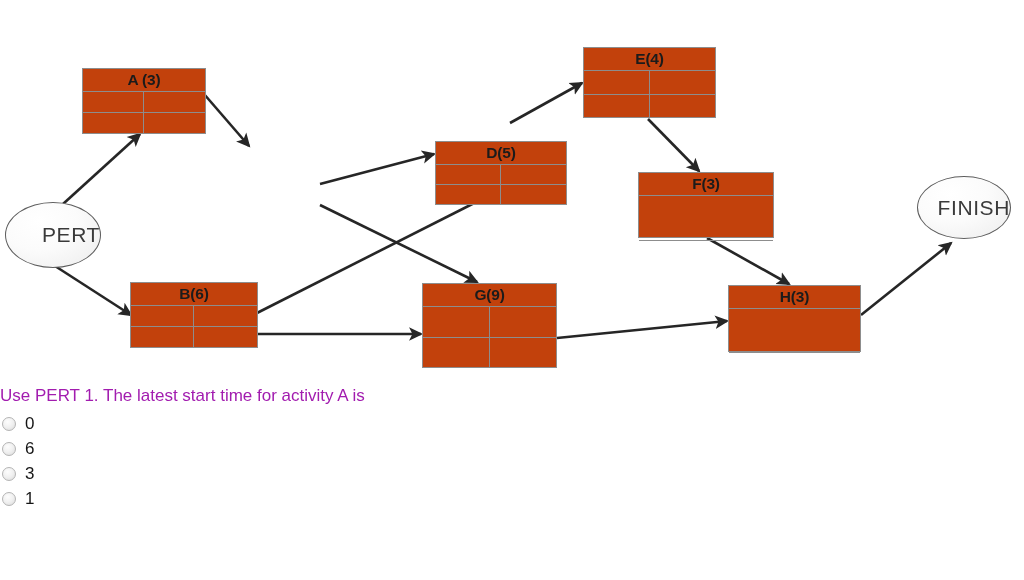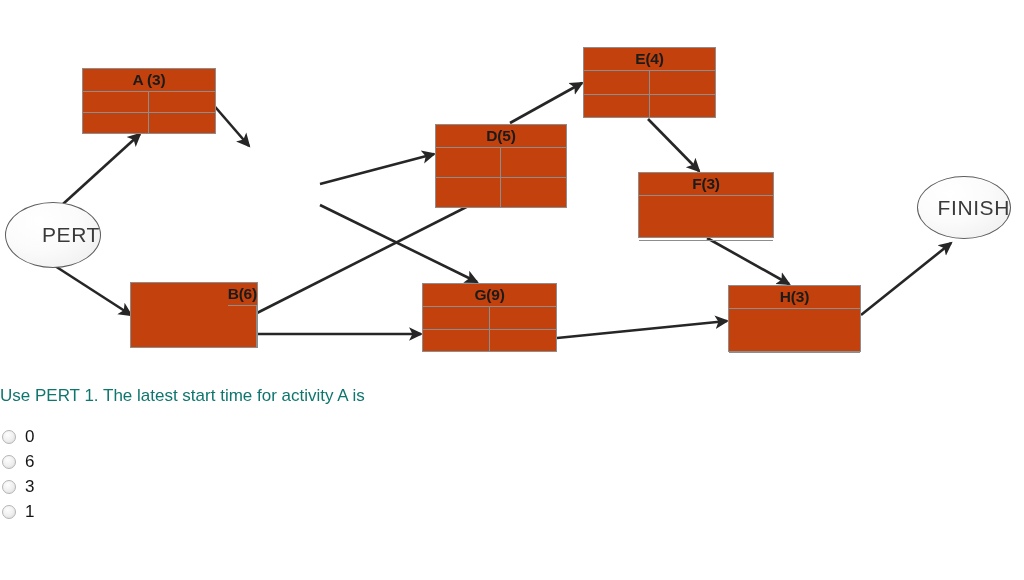--- a/index.html
+++ b/index.html
@@ -81,22 +81,22 @@
     z-index: 3;
   }
   #question {
     position: absolute;
     left: 0;
     top: 386px;
     width: 1024px;
   }
   .q-text {
     font-size: 17px;
-    color: #0f766e;
-    margin: 0 0 18px 0;
+    color: #a21caf;
+    margin: 0 0 5px 0;
     padding-left: 0px;
     white-space: nowrap;
   }
   .opt {
     display: flex;
     align-items: center;
     height: 25px;
     padding-left: 2px;
   }
   .radio {
@@ -136,54 +136,54 @@
       <line x1="707" y1="238" x2="789" y2="284" stroke="#262626" stroke-width="2.6" marker-end="url(#arrowhead)"></line>
       <line x1="557" y1="338" x2="727" y2="321" stroke="#262626" stroke-width="2.6" marker-end="url(#arrowhead)"></line>
       <line x1="861" y1="315" x2="951" y2="243" stroke="#262626" stroke-width="2.6" marker-end="url(#arrowhead)"></line>
     </svg>
 <div class="terminal" style="left: 5px; top: 202px; width: 96px; height: 66px;">
       <span>PERT</span>
     </div>
     <div class="terminal" style="left: 917px; top: 176px; width: 94px; height: 63px;">
       <span>FINISH</span>
     </div>
-    <div class="node" style="left: 82px; top: 68px; width: 134px; height: 66px;">
+    <div class="node" style="left: 82px; top: 68px; width: 124px; height: 66px;">
       <div class="row header">A (3)</div>
       <div class="row split">
         <div class="cell left"></div>
         <div class="cell right"></div>
       </div>
       <div class="row split">
         <div class="cell left"></div>
         <div class="cell right"></div>
       </div>
     </div>
-    <div class="node" style="left: 130px; top: 282px; width: 128px; height: 66px; align-items: flex-end;">
+    <div class="node" style="left: 130px; top: 282px; width: 128px; height: 66px;">
       <div class="row header">B(6)</div>
       <div class="row split">
         <div class="cell left"></div>
         <div class="cell right"></div>
       </div>
       <div class="row split">
         <div class="cell left"></div>
         <div class="cell right"></div>
       </div>
     </div>
-    <div class="node" style="left: 435px; top: 124px; width: 132px; height: 84px;">
+    <div class="node" style="left: 435px; top: 141px; width: 132px; height: 64px;">
       <div class="row header">D(5)</div>
       <div class="row split">
         <div class="cell left"></div>
         <div class="cell right"></div>
       </div>
       <div class="row split">
         <div class="cell left"></div>
         <div class="cell right"></div>
       </div>
     </div>
-    <div class="node" style="left: 422px; top: 283px; width: 135px; height: 69px;">
+    <div class="node" style="left: 422px; top: 283px; width: 135px; height: 85px;">
       <div class="row header">G(9)</div>
       <div class="row split">
         <div class="cell left"></div>
         <div class="cell right"></div>
       </div>
       <div class="row split">
         <div class="cell left"></div>
         <div class="cell right"></div>
       </div>
     </div>

